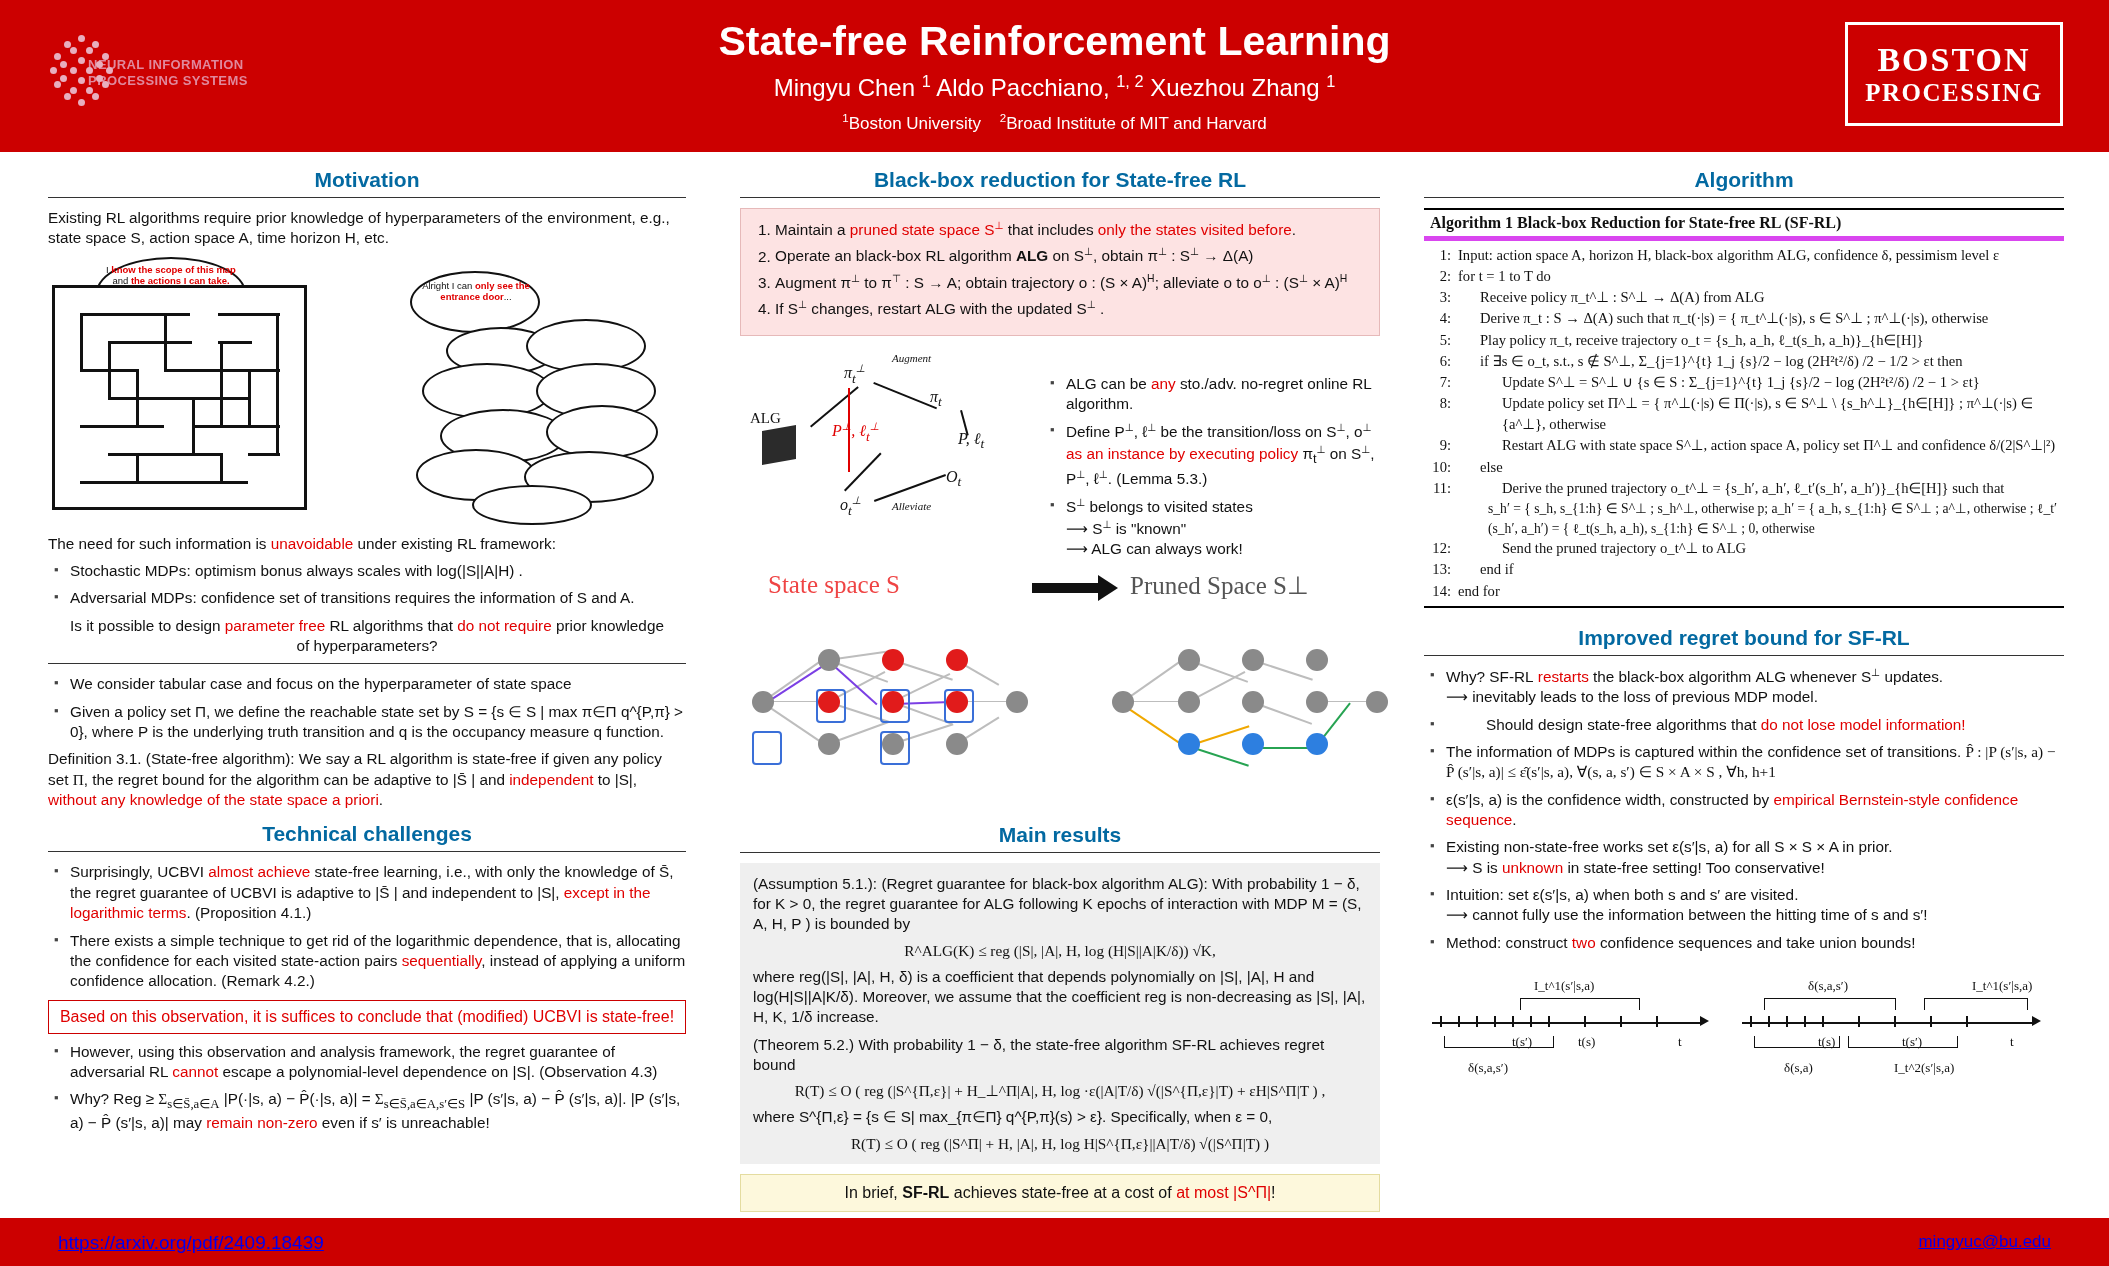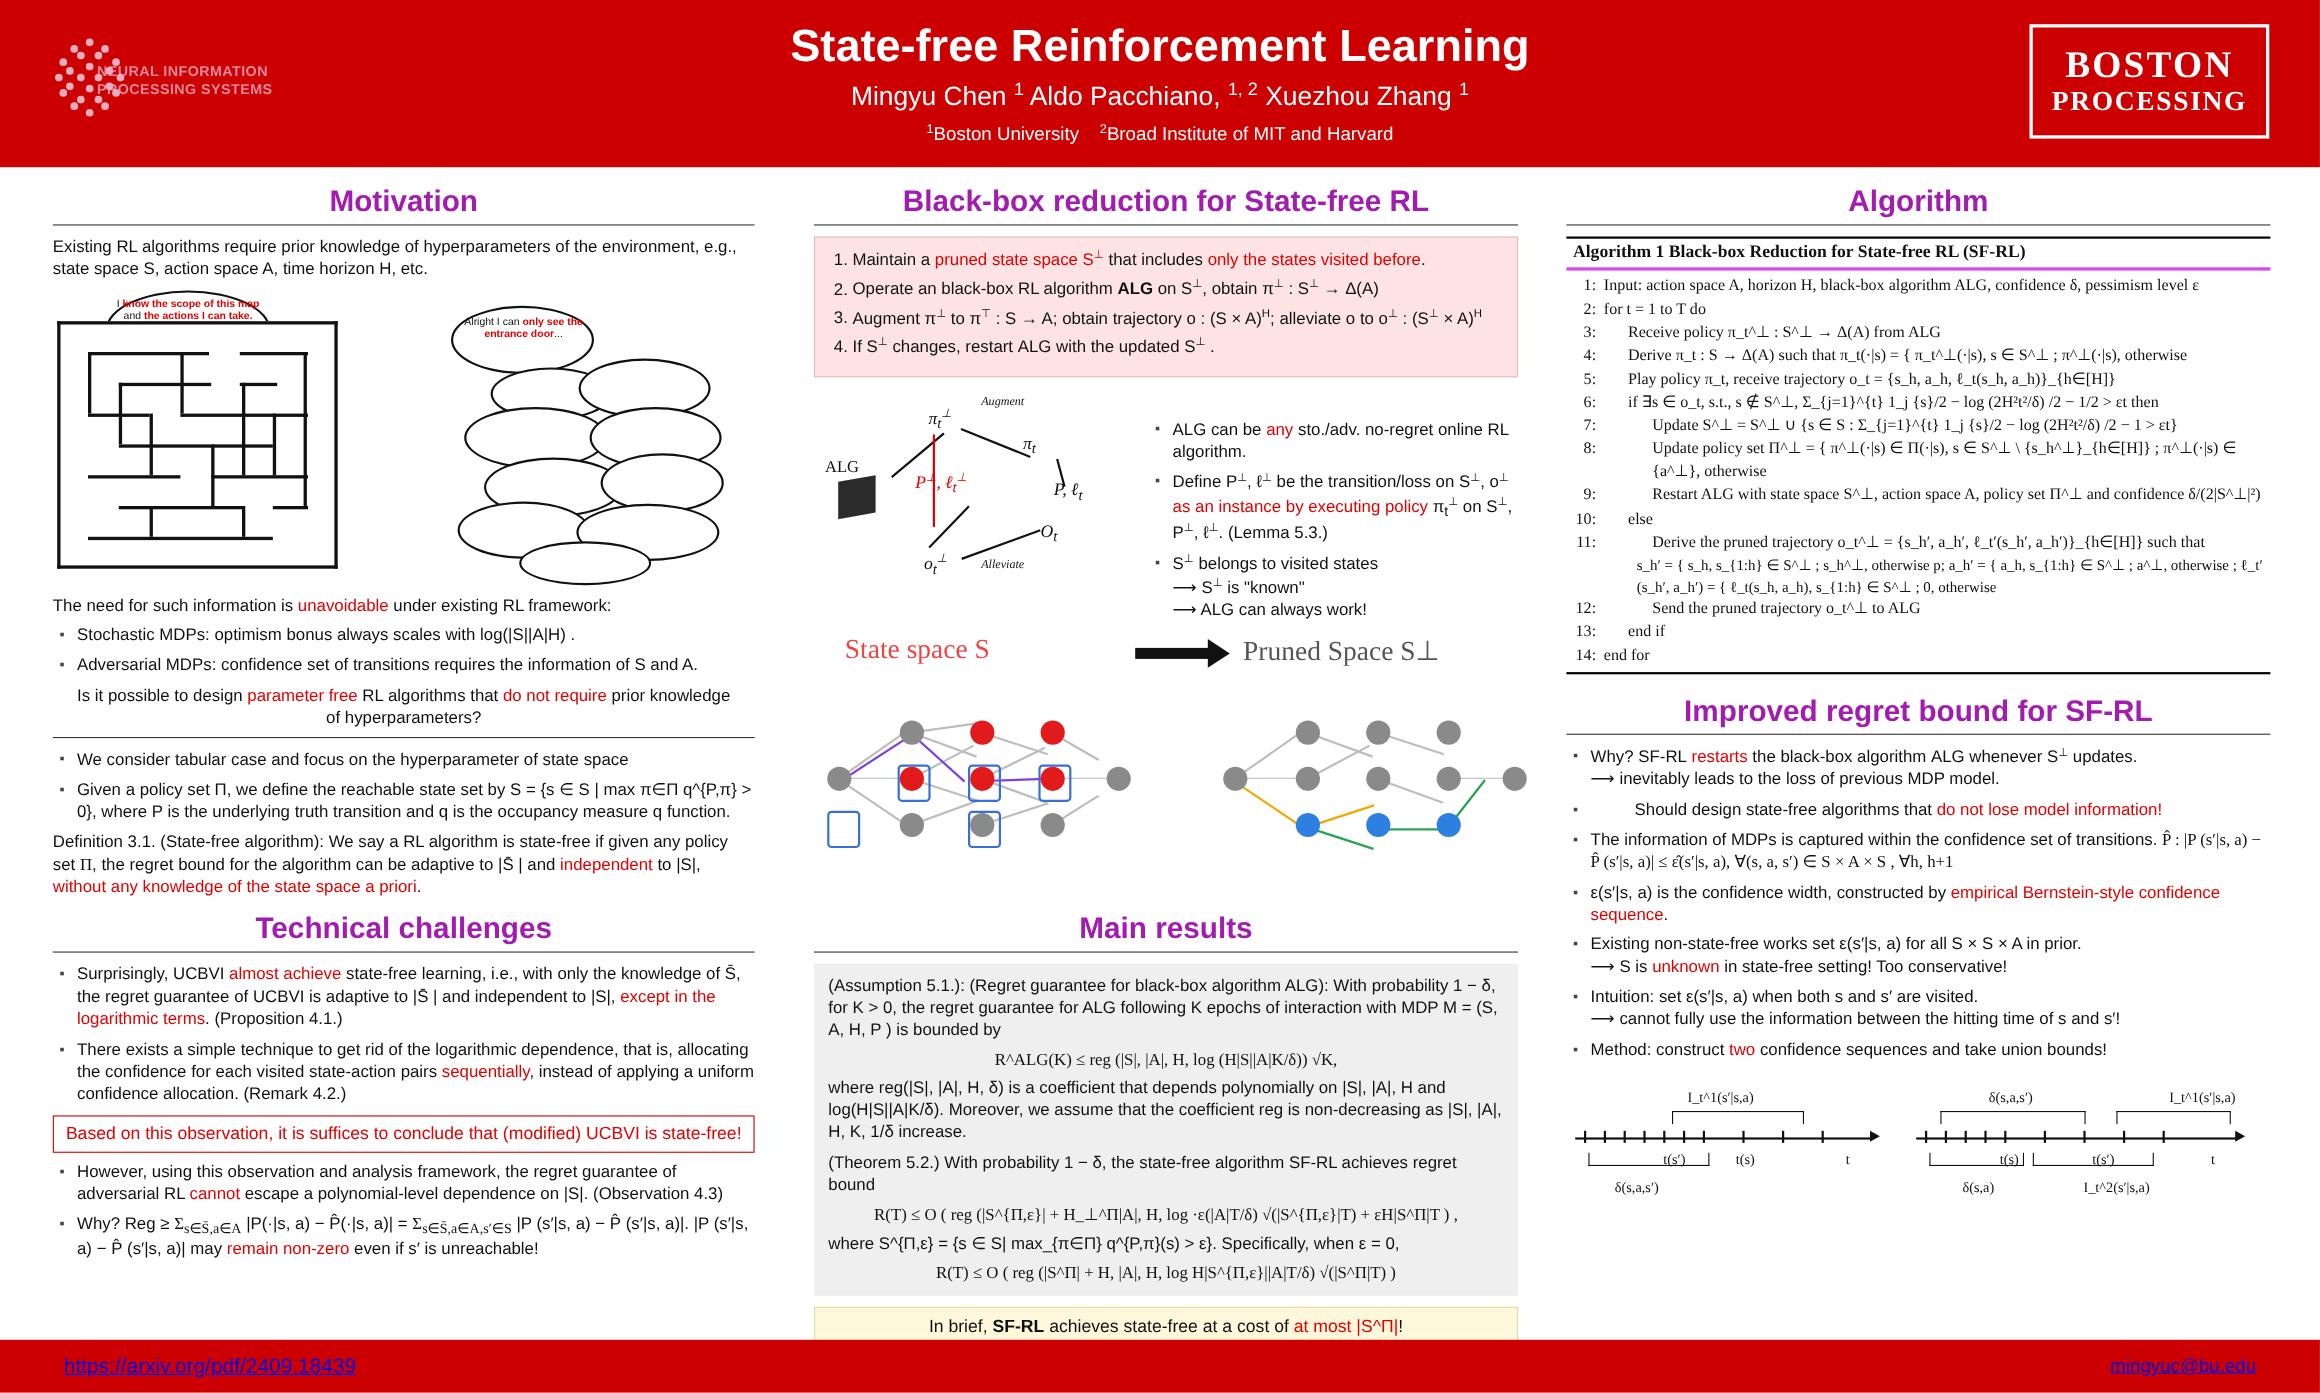--- a/index.html
+++ b/index.html
@@ -59,21 +59,21 @@
   .footer .left { position:absolute; left:58px; top:14px; font-size:19px; text-decoration:underline;}
   .footer .right { position:absolute; right:58px; top:14px; font-size:17px; text-decoration:underline;}
 
   
   .col { position:absolute; top:168px; }
   .col1 { left:48px; width:638px; }
   .col2 { left:740px; width:640px; }
   .col3 { left:1424px; width:640px; }
 
   .sec-title {
-    text-align:center; color:#a21caf; font-weight:bold; font-size:27px;
+    text-align:center; color:#0369a1; font-weight:bold; font-size:21px;
     margin: 0 0 5px 0;
   }
   .sec-rule { border:0; border-top:1.5px solid #333; margin:0 0 10px 0; }
 
   p, li, div.txt { font-size:15.3px; line-height:1.33; }
   .txt { margin: 7px 0; }
   ul { margin: 6px 0 6px 0; padding-left:20px; }
   li { margin-bottom:7px; list-style:none; position:relative; padding-left:2px;}
   li:before { content:"▪"; position:absolute; left:-14px; color:#444; font-size:13px; top:0px;}
   .red { color:#e00000; }
@@ -84,21 +84,21 @@
     background:#fde3e3; border:1px solid #e6b9b9; padding:10px 12px; margin-bottom:12px;
   }
   .box-pink ol { margin:0; padding-left:22px; }
   .box-pink li { list-style: decimal; padding-left:0; margin-bottom:5px;}
   .box-pink li:before { content:""; }
   .box-gray { background:#efefef; padding:11px 13px; }
   .box-yellow { background:#fdf8dc; border:1px solid #e4dca0; padding:9px 12px; text-align:center; margin-top:10px;}
   .box-outline-red { border:1px solid #cc0000; background:#fff; padding:7px 10px; margin:8px 0; text-align:center;}
 
   .algbox { border-top:2px solid #000; border-bottom:2px solid #000; padding:0; }
-  .algbox .hdr { border-bottom:3px solid #d946ef; font-weight:bold; font-size:16px; padding:4px 6px; font-family:"Liberation Serif", serif;}
+  .algbox .hdr { border-bottom:5px solid #d946ef; font-weight:bold; font-size:16px; padding:4px 6px; font-family:"Liberation Serif", serif;}
   .algbox .body { font-family:"Liberation Serif", serif; font-size:14.6px; padding:4px 6px; line-height:1.45;}
   .algline { display:flex; }
   .algnum { width:28px; text-align:right; padding-right:7px; flex:none;}
 
   .serif { font-family:"Liberation Serif", serif; }
   .center { text-align:center; }
   .small { font-size:13.6px; }
 
   
   .illus { position:relative; height:270px; margin:8px 0 6px 0;}

